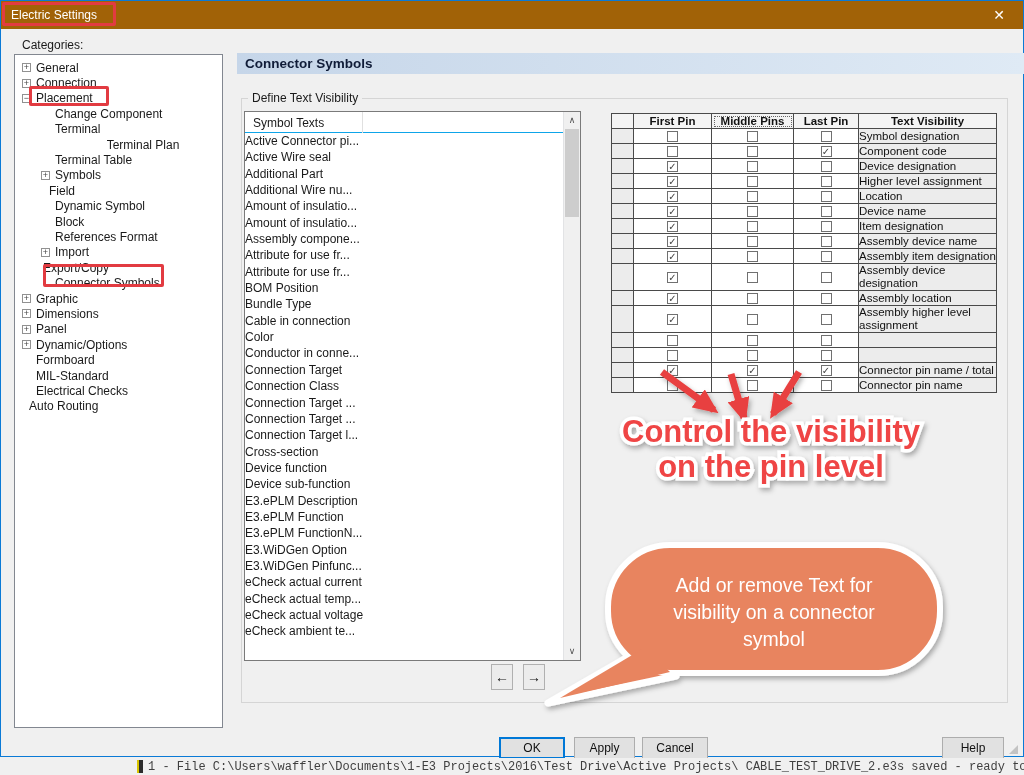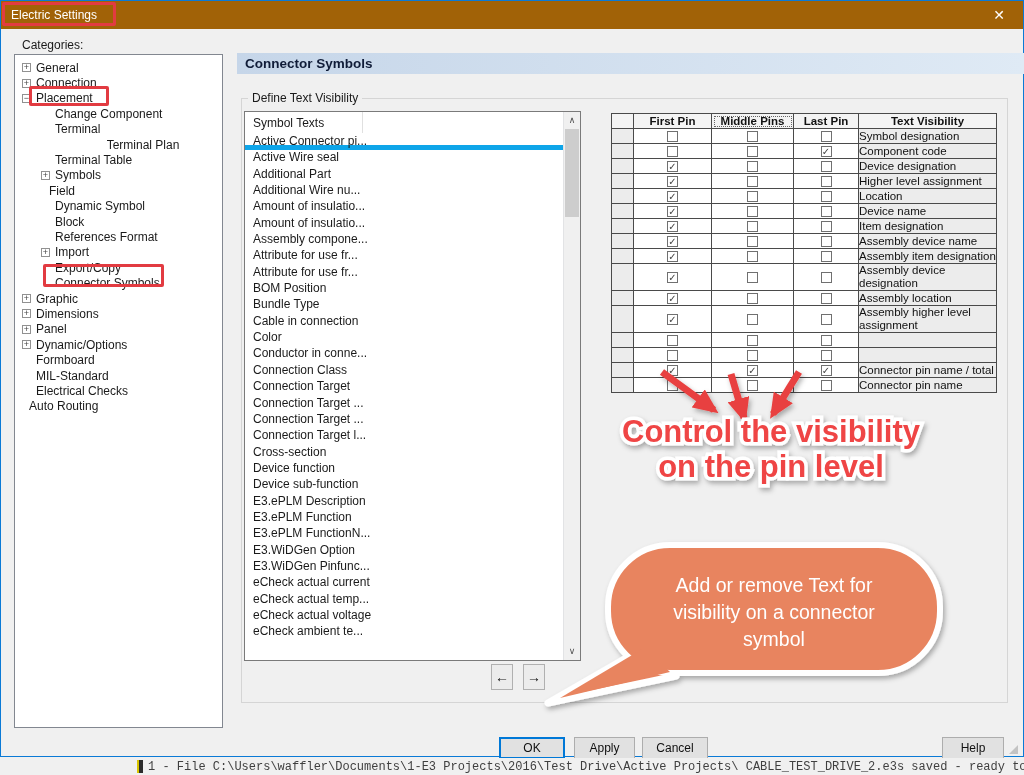--- a/index.html
+++ b/index.html
@@ -27,26 +27,26 @@
                     background:linear-gradient(90deg,#c6d6e9,#dfeaf5); font-size:13.5px; font-weight:bold;
                     color:#101c38; line-height:21px; padding-left:8px; }
 
   .groupbox { position:absolute; left:240px; top:97px; width:767px; height:605px;
               border:1px solid #d5d5d5; }
   .groupbox-label { position:absolute; left:247px; top:90px; background:#f0f0f0; padding:0 4px;
                     font-size:12px; color:#1a1a1a; z-index:2; }
 
   .symbol-list { position:absolute; left:243px; top:110px; width:337px; height:550px;
                  background:#fff; border:1px solid #7a7a7a; }
-  .list-header { position:relative; height:38px; border-bottom:5px solid #0ea5e9; font-size:12px;
+  .list-header { position:relative; height:21px; border-bottom:1px solid #0ea5e9; font-size:12px;
                  color:#1a1a1a; padding:4px 0 0 8px; }
   .list-header::after { content:""; position:absolute; left:117px; top:0; height:21px;
                         border-left:1px solid #e0e0e0; }
   .list-items { position:absolute; left:0; top:22px; right:17px; bottom:0; overflow:hidden; }
-  .list-item { height:16.35px; font-size:12px; color:#1a1a1a; padding-left:8px; white-space:nowrap; }
+  .list-item { height:16.35px; font-size:12px; color:#1a1a1a; white-space:nowrap; }
   .scrollbar { position:absolute; right:0; top:0; bottom:0; width:17px; background:#f0f0f0;
                border-left:1px solid #e2e3e5; }
   .scroll-arrow { position:absolute; left:0; width:16px; height:17px; color:#505050; font-size:9px;
                   text-align:center; line-height:17px; }
   .scroll-up { top:0; } .scroll-down { bottom:0; }
   .scroll-thumb { position:absolute; left:1px; top:17px; width:14px; height:88px; background:#cdcdcd; }
 
   table.vis-table { position:absolute; left:610px; top:112px; border-collapse:collapse;
                     font-size:11.5px; color:#111; background:#fff; }
   .vis-table th, .vis-table td { border:1px solid #4a4a4a; height:15px; line-height:13px; padding:0; }
@@ -143,21 +143,21 @@
         <span class="tree-label">Block</span>
       </div>
       <div class="tree-row" style="padding-left: 26px;">
         <span class="expander-spacer"></span>
         <span class="tree-label">References Format</span>
       </div>
       <div class="tree-row" style="padding-left: 26px;">
         <span class="expander">+</span>
         <span class="tree-label">Import</span>
       </div>
-      <div class="tree-row" style="padding-left: 26px;">
+      <div class="tree-row" style="padding-left: 14px;">
         <span class="expander-spacer"></span>
         <span class="tree-label">Export/Copy</span>
       </div>
       <div class="tree-row" style="padding-left: 26px;">
         <span class="expander-spacer"></span>
         <span class="tree-label">Connector Symbols</span>
       </div>
       <div class="tree-row" style="padding-left: 7px;">
         <span class="expander">+</span>
         <span class="tree-label">Graphic</span>
@@ -207,22 +207,22 @@
         <div class="list-item">Amount of insulatio...</div>
         <div class="list-item">Amount of insulatio...</div>
         <div class="list-item">Assembly compone...</div>
         <div class="list-item">Attribute for use fr...</div>
         <div class="list-item">Attribute for use fr...</div>
         <div class="list-item">BOM Position</div>
         <div class="list-item">Bundle Type</div>
         <div class="list-item">Cable in connection</div>
         <div class="list-item">Color</div>
         <div class="list-item">Conductor in conne...</div>
+        <div class="list-item">Connection Target</div>
         <div class="list-item">Connection Class</div>
-        <div class="list-item">Connection Target</div>
         <div class="list-item">Connection Target ...</div>
         <div class="list-item">Connection Target ...</div>
         <div class="list-item">Connection Target l...</div>
         <div class="list-item">Cross-section</div>
         <div class="list-item">Device function</div>
         <div class="list-item">Device sub-function</div>
         <div class="list-item">E3.ePLM Description</div>
         <div class="list-item">E3.ePLM Function</div>
         <div class="list-item">E3.ePLM FunctionN...</div>
         <div class="list-item">E3.WiDGen Option</div>

